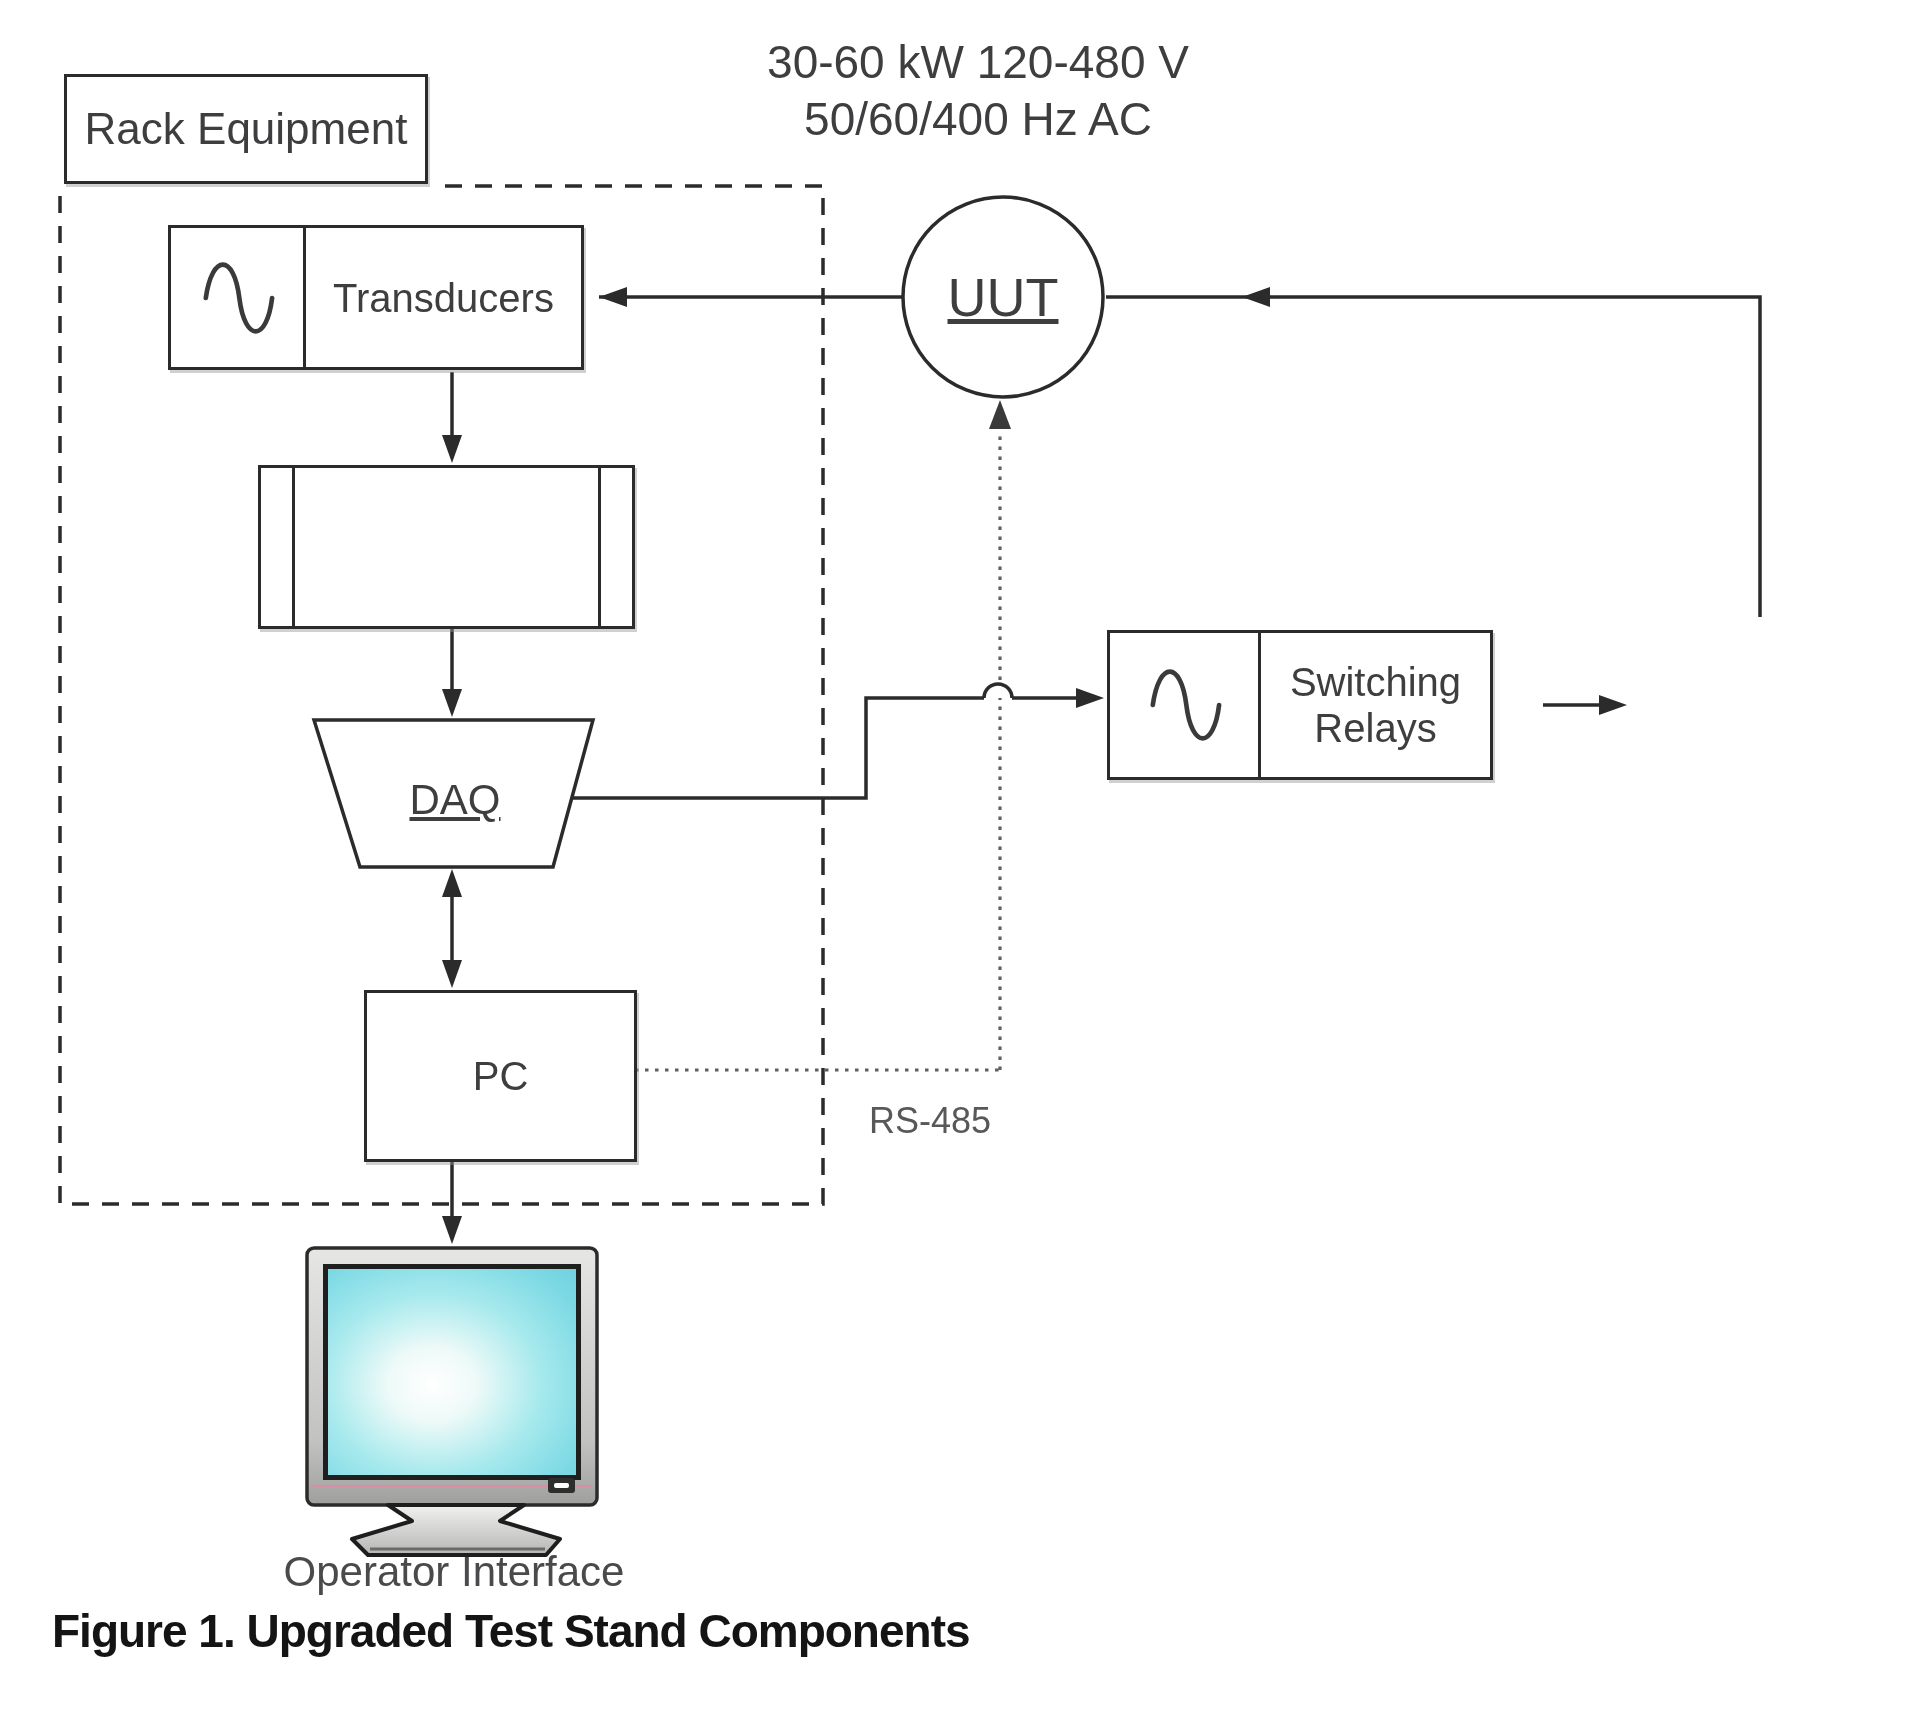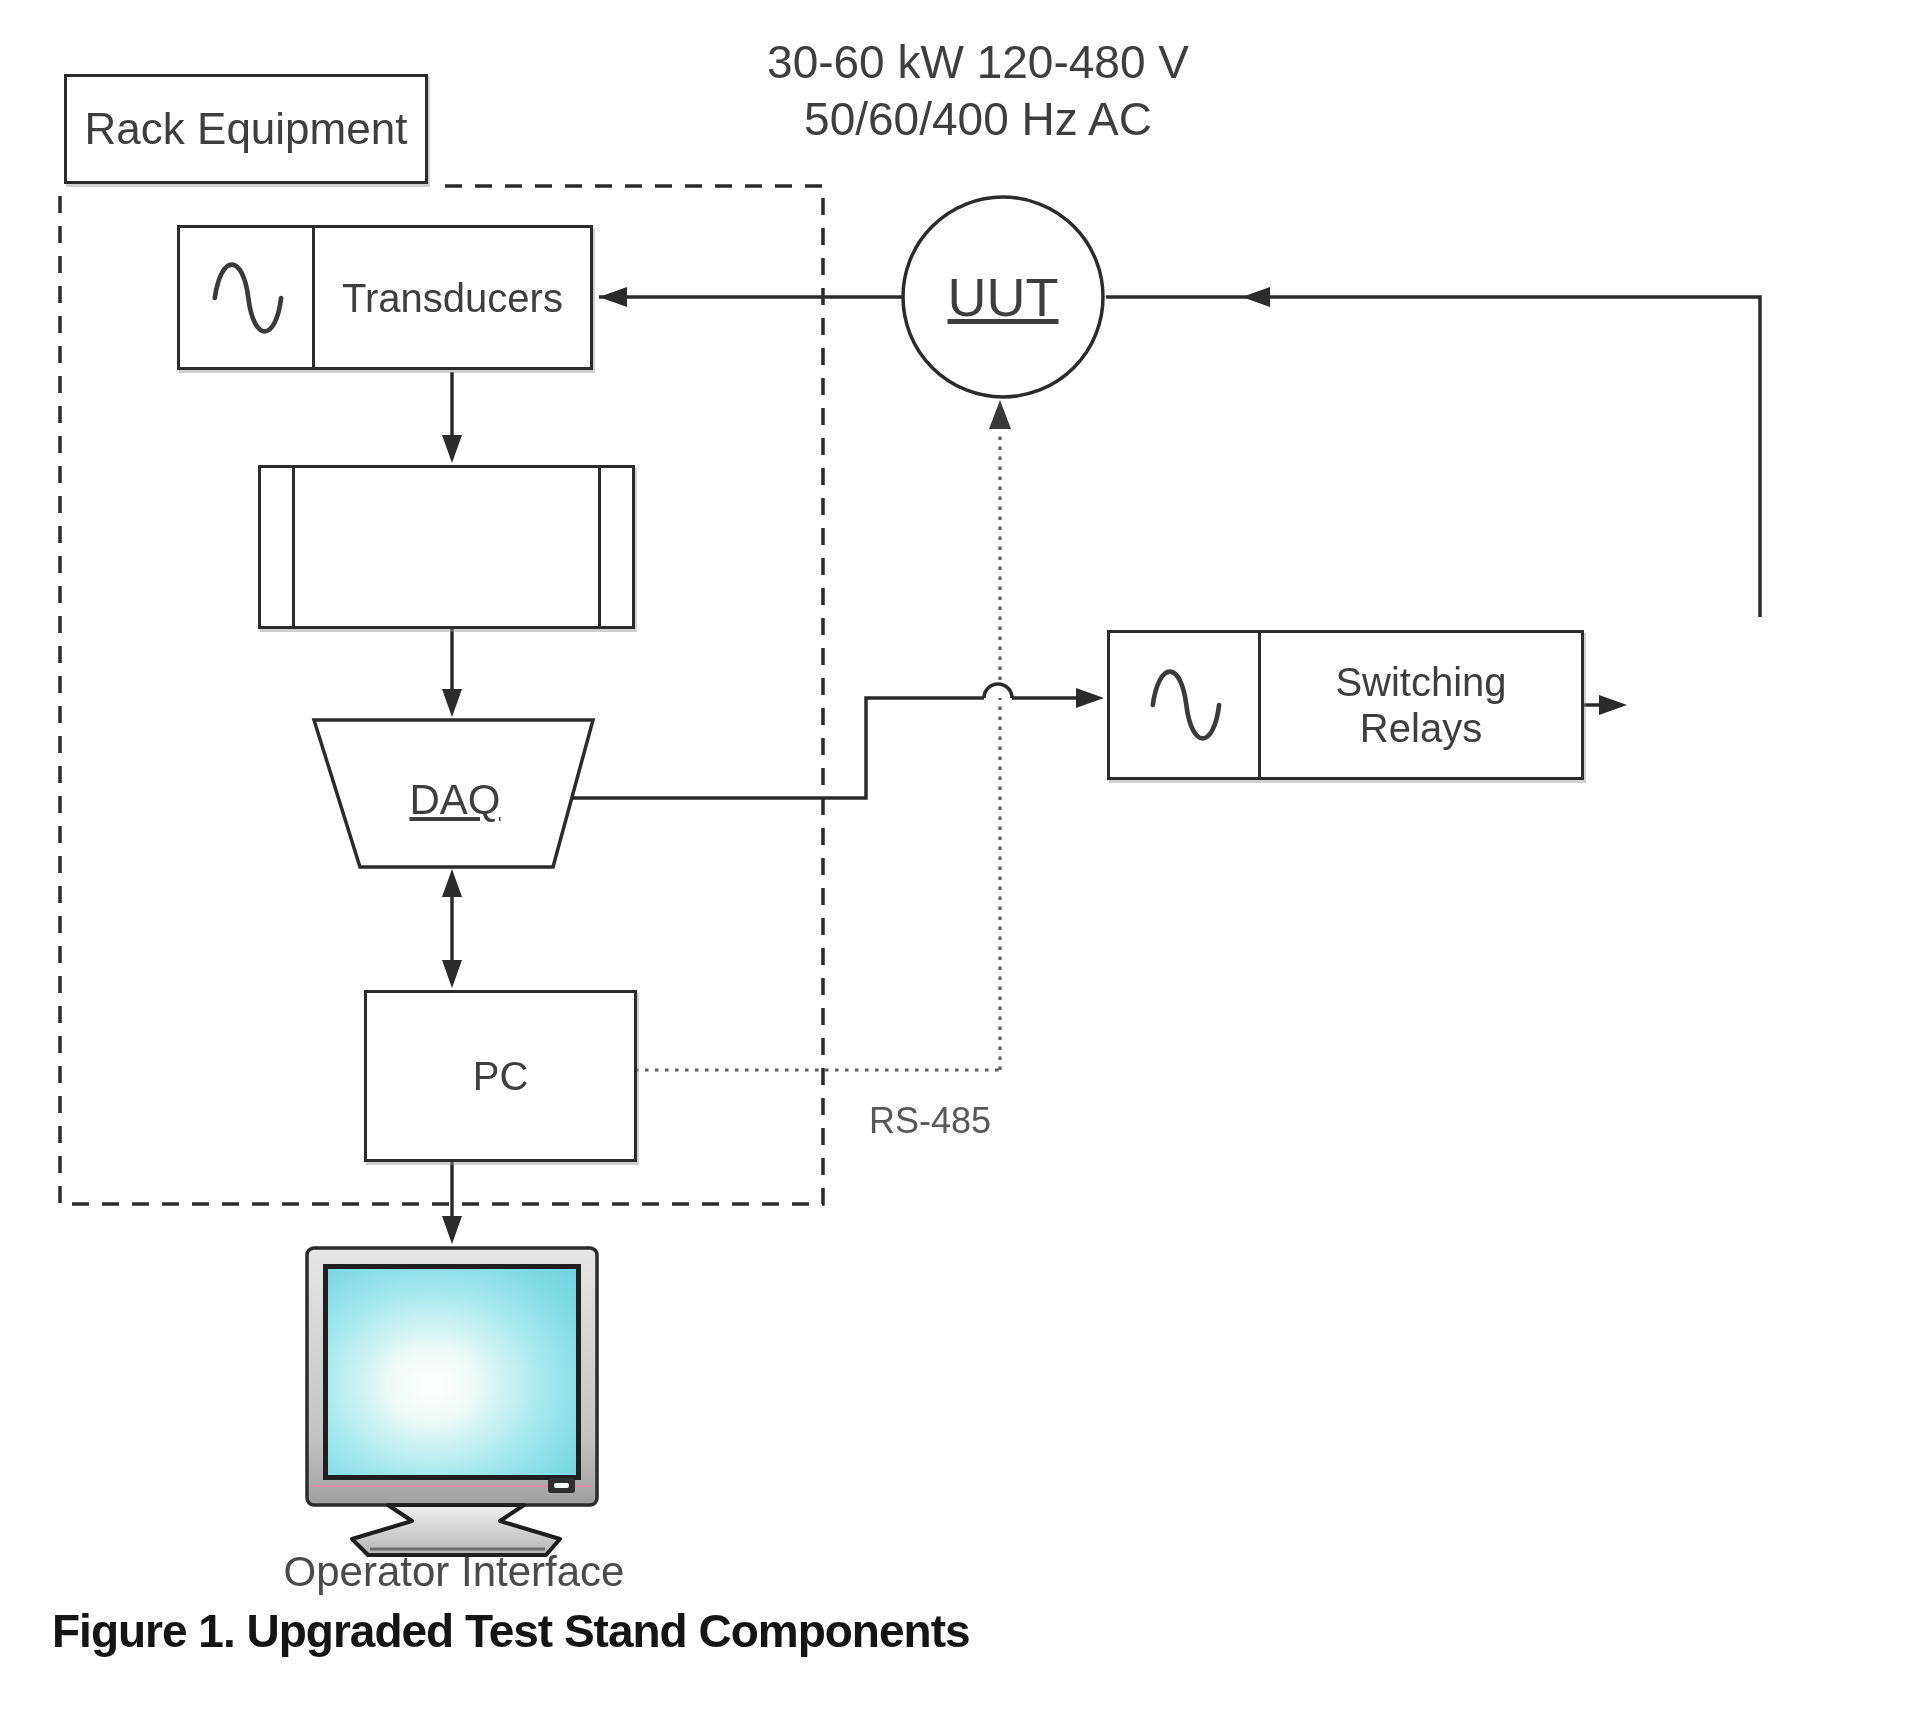--- a/index.html
+++ b/index.html
@@ -42,25 +42,25 @@
     border-right:3px solid var(--line);
     height:100%;
     box-sizing:border-box;
   }
   .termbar{position:absolute;top:0;bottom:0;width:3px;background:var(--line);}
   .lbl{position:absolute;box-sizing:border-box;}
   .center{display:flex;align-items:center;justify-content:center;text-align:center;text-decoration:underline;}
   .fs40{font-size:40px;}
   .fs38{font-size:38px;}
   .rack-box{left:64px;top:74px;width:364px;height:110px;font-size:44px;}
-  .transducers-box{left:177px;top:225px;width:416px;height:145px;justify-content:flex-start;}
+  .transducers-box{left:168px;top:225px;width:416px;height:145px;justify-content:flex-start;}
   .transducers-box .iconcell{width:135px;}
   .isolation-box{left:258px;top:465px;width:377px;height:164px;}
   .pc-box{left:320px;top:990px;width:273px;height:172px;font-size:40px;margin-left:44px;}
-  .sr-box{left:1107px;top:630px;width:477px;height:150px;justify-content:flex-start;}
+  .sr-box{left:1107px;top:630px;width:386px;height:150px;justify-content:flex-start;}
   .sr-box .iconcell{width:151px;}
   .acload-box{left:1630px;top:620px;width:270px;height:175px;}
   .spec-text{left:628px;top:34px;width:700px;text-align:center;font-size:46px;line-height:1.24;}
   .uut-label{left:903px;top:247px;width:200px;height:100px;font-size:54px;}
   .daq-label{left:360px;top:770px;width:190px;height:60px;font-size:42px;}
   .rs485-label{left:855px;top:1100px;width:150px;text-align:center;font-size:36px;color:var(--muted-text);}
   .operator-label{left:252px;top:1548px;width:404px;text-align:center;font-size:42px;color:#4a4a4c;}
   .caption{left:52px;top:1604px;width:1200px;font-size:46px;font-weight:bold;color:var(--caption);letter-spacing:-1px;}
   .sine-svg{display:block;}
 </style>

